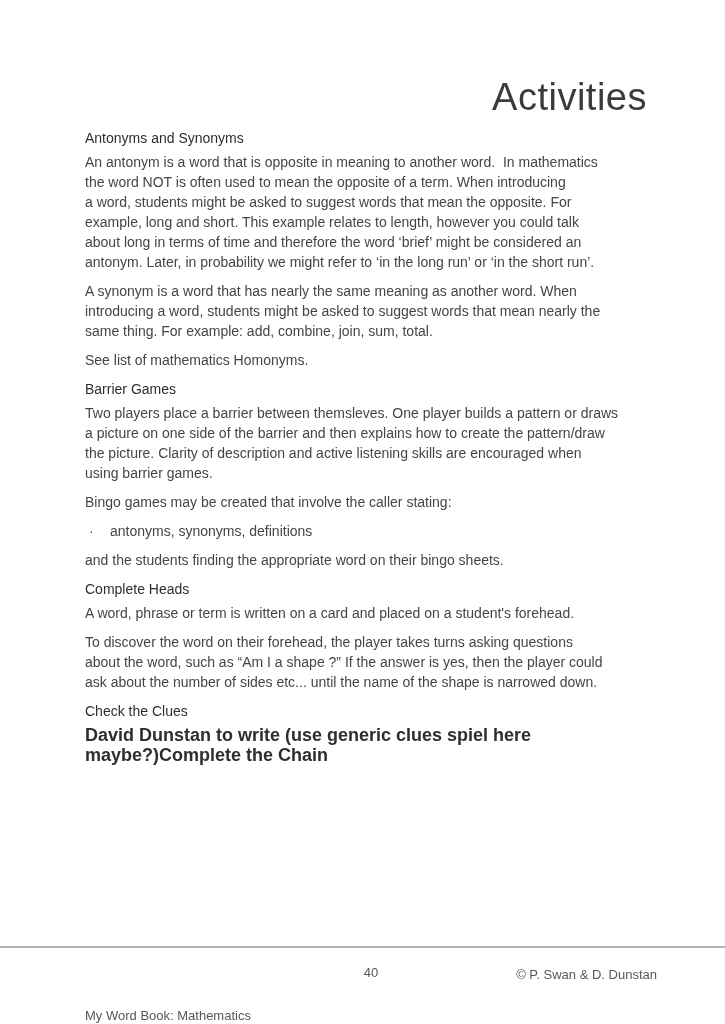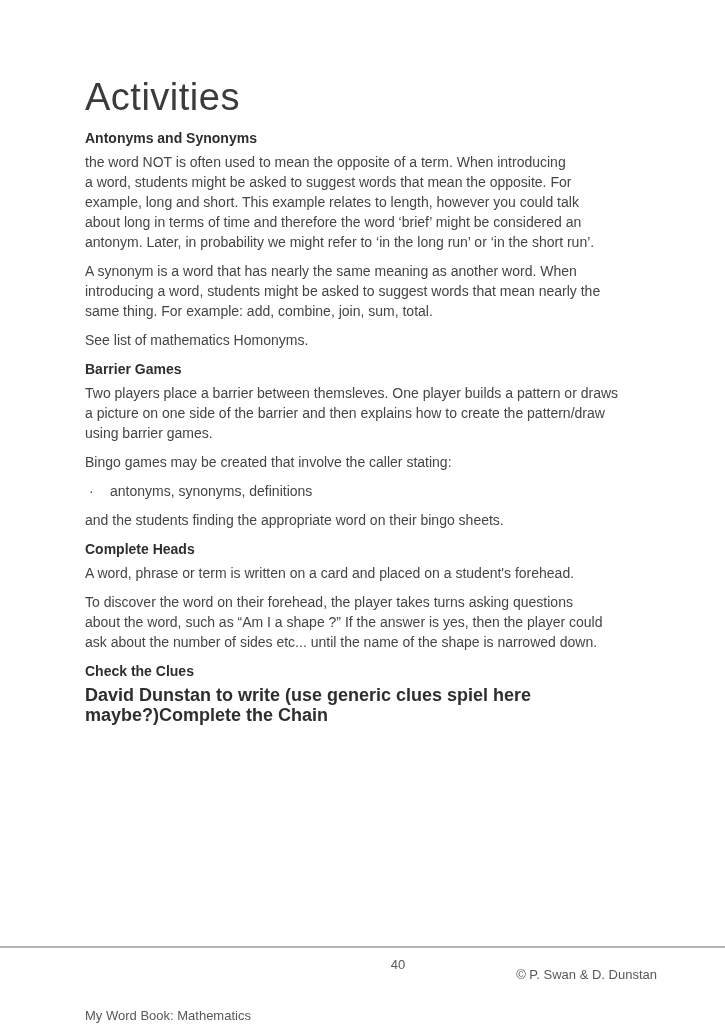--- a/index.html
+++ b/index.html
@@ -18,27 +18,27 @@
     position: absolute;
     left: 85px; top: 0;
     width: 562px;
     color: #454545;
   }
   .doc-title {
     margin-top: 74px;
     font-size: 38px;
     font-weight: 300;
     line-height: 46px;
-    text-align: left;
+    text-align: right;
     color: #3b3b3b;
     letter-spacing: 0.5px;
   }
   h2 {
     font-size: 14px;
-    font-weight: 700;
+    font-weight: 400;
     line-height: 20px;
     color: #2e2e2e;
     margin: 8px 0 4px 0;
   }
   .para, .line-para {
     font-size: 14px;
     line-height: 20px;
     color: #454545;
     margin: 0 0 9px 0;
   }
@@ -72,50 +72,52 @@
   .footer-text {
     position: absolute;
     left: 85px; right: 68px;
     top: 955px;
     height: 20px;
     font-size: 13px;
     line-height: 20px;
     color: #58585a;
   }
   .footer-left { position: absolute; left: 0; top: 4px; margin-top: 47px; }
-  .footer-center { position: absolute; left: 50%; transform: translateX(-50%); top: 0; margin-left: 27px; }
+  .footer-center { position: absolute; left: 50%; transform: translateX(-50%); top: 8px; }
   .footer-right { position: absolute; right: 0; top: 10px; }
 </style>
 </head>
 <body>
 
 <div class="page">
   <div class="content">
 
     <div class="doc-title">Activities</div>
 
     <h2>Antonyms and Synonyms</h2>
     <div class="line-para">
+        <div>An antonym is a word that is opposite in meaning to another word.  In mathematics</div>
         <div>the word NOT is often used to mean the opposite of a term. When introducing</div>
         <div>a word, students might be asked to suggest words that mean the opposite. For</div>
         <div>example, long and short. This example relates to length, however you could talk</div>
         <div>about long in terms of time and therefore the word ‘brief’ might be considered an</div>
         <div>antonym. Later, in probability we might refer to ‘in the long run’ or ‘in the short run’.</div>
       </div>
     <div class="line-para">
         <div>A synonym is a word that has nearly the same meaning as another word. When</div>
         <div>introducing a word, students might be asked to suggest words that mean nearly the</div>
         <div>same thing. For example: add, combine, join, sum, total.</div>
       </div>
     <div class="para">See list of mathematics Homonyms.</div>
 
     <h2>Barrier Games</h2>
     <div class="line-para">
         <div>Two players place a barrier between themsleves. One player builds a pattern or draws</div>
         <div>a picture on one side of the barrier and then explains how to create the pattern/draw</div>
+        <div>the picture. Clarity of description and active listening skills are encouraged when</div>
         <div>using barrier games.</div>
       </div>
 
     <div class="para">Bingo games may be created that involve the caller stating:</div>
     <div class="bullet-row">
       <span class="bullet-glyph">·</span>
       <span>antonyms, synonyms, definitions</span>
     </div>
     <div class="para">and the students finding the appropriate word on their bingo sheets.</div>
 

